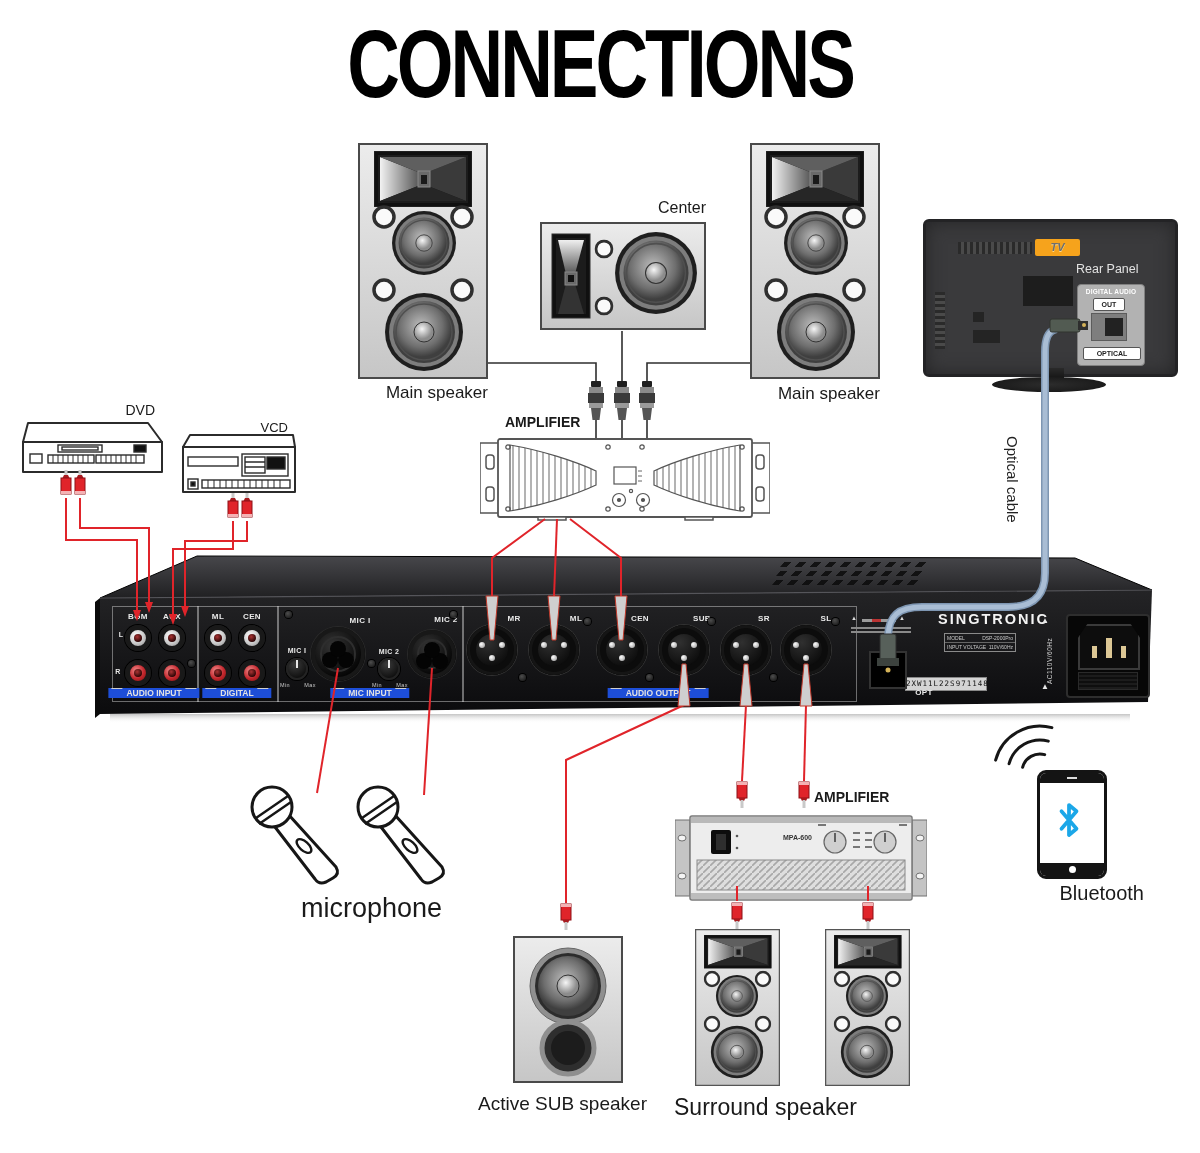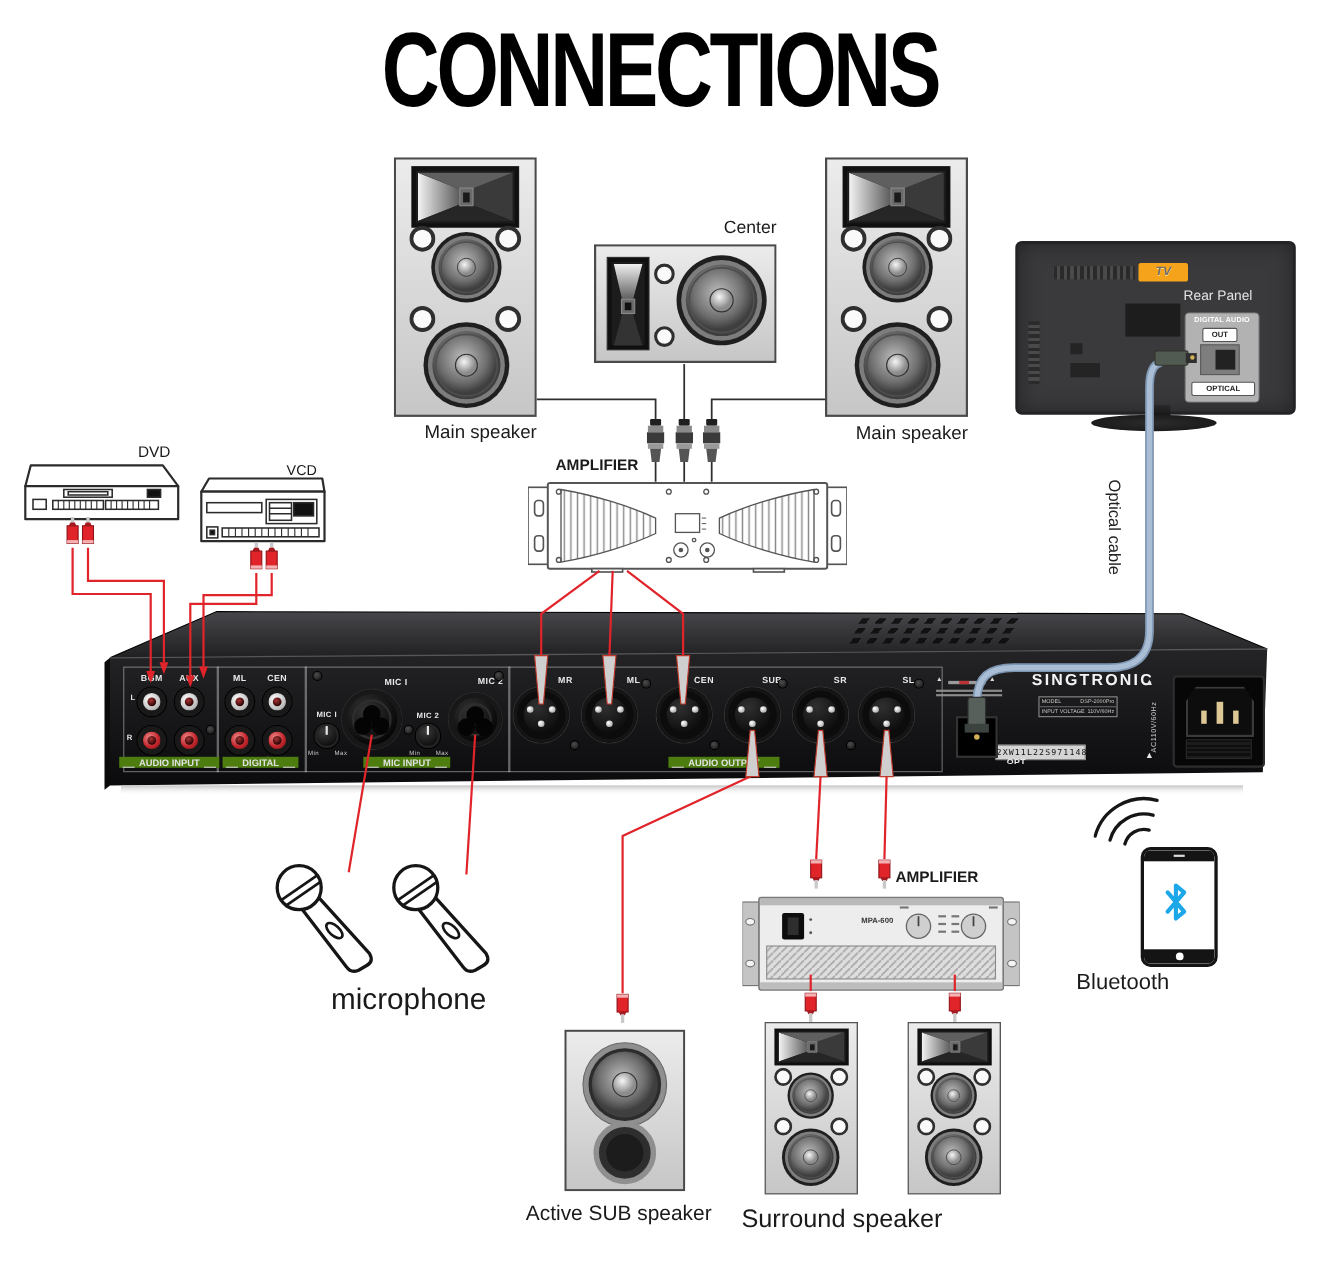--- a/index.html
+++ b/index.html
@@ -11,21 +11,21 @@
   
   #title{position:absolute;left:0;top:16px;width:1200px;text-align:center;
          font-size:96px;font-weight:900;letter-spacing:-4px;color:#000;
          transform:scaleX(.76);transform-origin:center top;line-height:1}
   
   .plabel{position:absolute;color:#e9e9e9;font-size:8px;font-weight:bold;letter-spacing:.4px;
           transform:translateX(-50%);white-space:nowrap}
   .plabel.sm{font-size:7px}
   .plabel.xs{font-size:5.5px;color:#c9c9c9;font-weight:normal}
   .sec-label{position:absolute;transform:translateX(-50%);color:#e2e2e2;font-size:8.5px;font-weight:bold;
-             background:#4d7c0f;padding:0 3px;white-space:nowrap;display:flex;align-items:flex-end;gap:4px;height:10px}
+             background:#1d4ed8;padding:0 3px;white-space:nowrap;display:flex;align-items:flex-start;gap:4px;height:10px}
   .sec-label::before,.sec-label::after{content:"";width:11px;height:1px;background:#cfcfcf}
   .secbox{position:absolute;border:1px solid rgba(225,225,225,.45)}
   .rca{position:absolute;width:16px;height:16px;border:5px solid #191919;border-radius:50%;
        box-shadow:0 0 0 1px #000;background:radial-gradient(circle at 38% 35%,#fff,#c9c9c9 55%,#8a8a8a)}
   .rca::after{content:"";position:absolute;left:4px;top:4px;width:8px;height:8px;border-radius:50%;
        background:radial-gradient(circle at 40% 35%,#a33,#2e0606 70%)}
   .rca.red{background:radial-gradient(circle at 38% 35%,#f08a8a,#c2262c 55%,#7c1212)}
   .xlr{position:absolute;width:50px;height:50px;border-radius:50%;
        background:radial-gradient(circle at 42% 35%,#303030,#0a0a0a 60%,#000);
        box-shadow:inset 0 0 0 3px #151515, inset 0 0 0 9px #0c0c0c, 0 0 0 1px #333}
@@ -558,21 +558,21 @@
     <div class="top">
         <i></i>
       </div>
     <div class="bot">
         <i></i>
       </div>
   </div>
   <svg class="abs" style="left:1054px;top:800px" width="30" height="40" viewBox="0 0 24 32">
     <path d="M6,9 L18,23 L12,28 L12,4 L18,9 L6,23" fill="none" stroke="#1ba7e8" stroke-width="3" stroke-linejoin="round" stroke-linecap="round"></path>
   </svg>
-  <div class="lbl ctr" style="left:967px;top:882px;width:96px;font-size:20px">Bluetooth</div>
+  <div class="lbl ctr" style="left:1048px;top:882px;width:96px;font-size:20px">Bluetooth</div>
 
   <svg class="abs" style="left:0;top:0;z-index:50;pointer-events:none" width="1200" height="1153">
 
     <g fill="none" stroke="#2f2f2f" stroke-width="1.6">
       <path d="M488,363 H596 V381"></path>
       <path d="M622,331 V381"></path>
       <path d="M750,363 H647 V381"></path>
       <path d="M596,420 V438 M622,420 V438 M647,420 V438"></path>
     </g>
 

